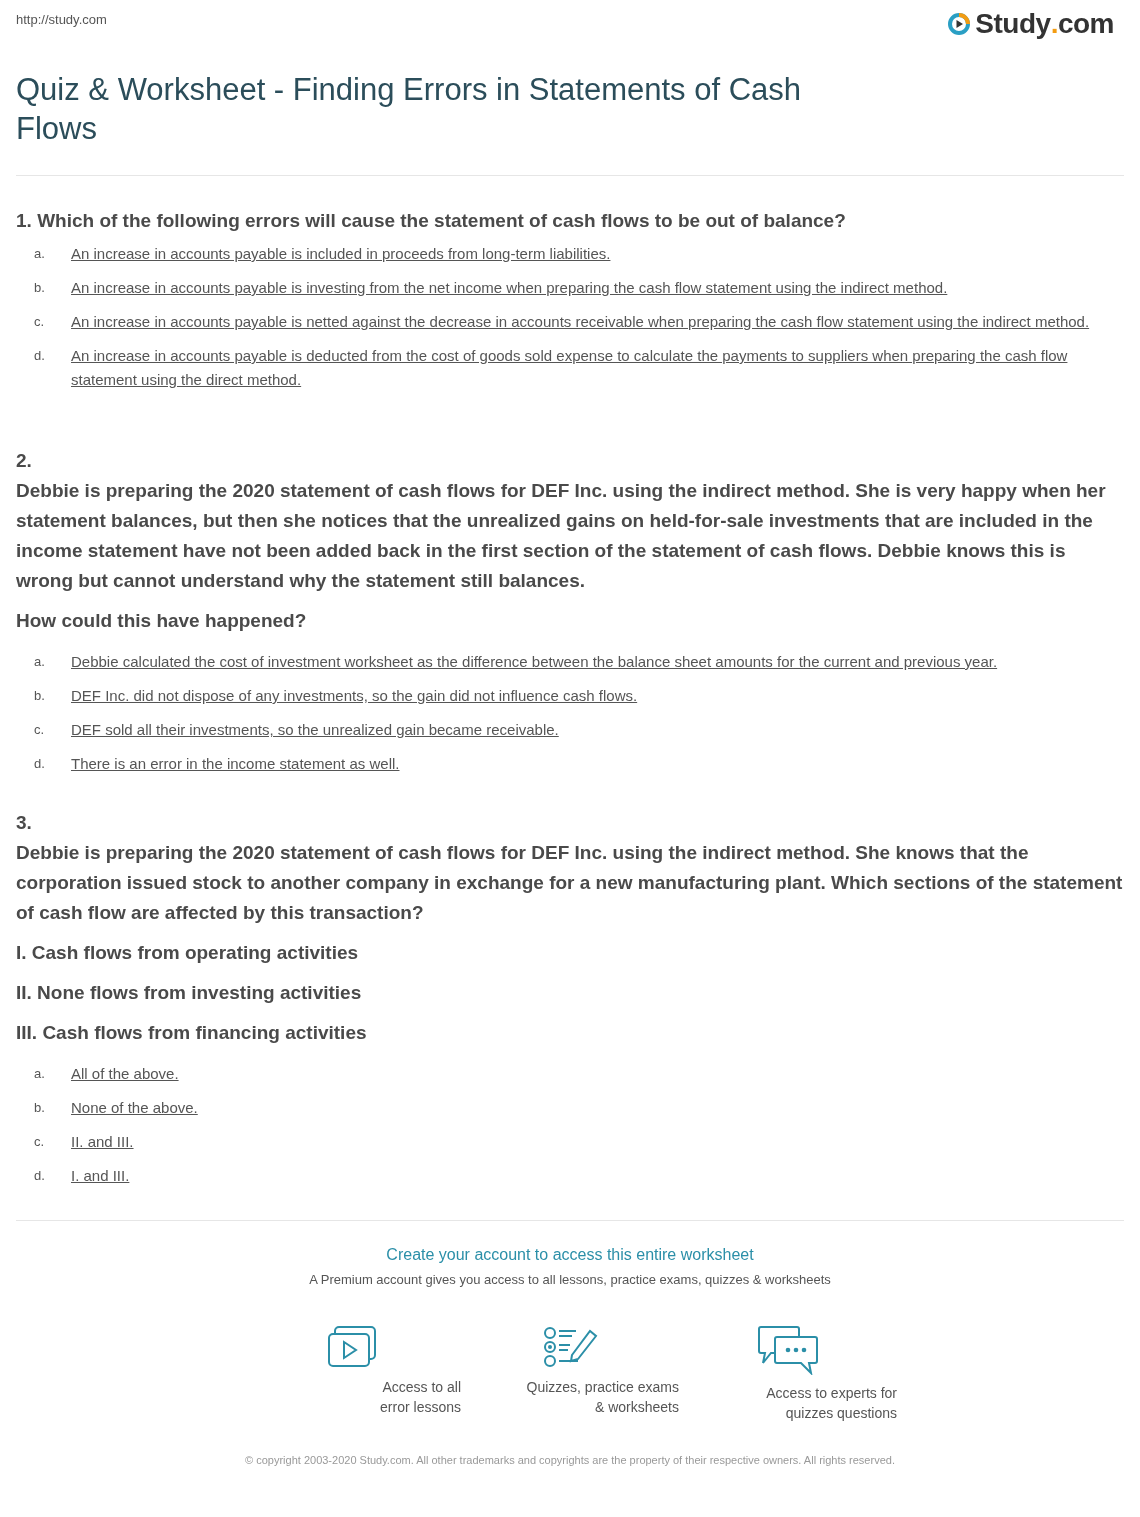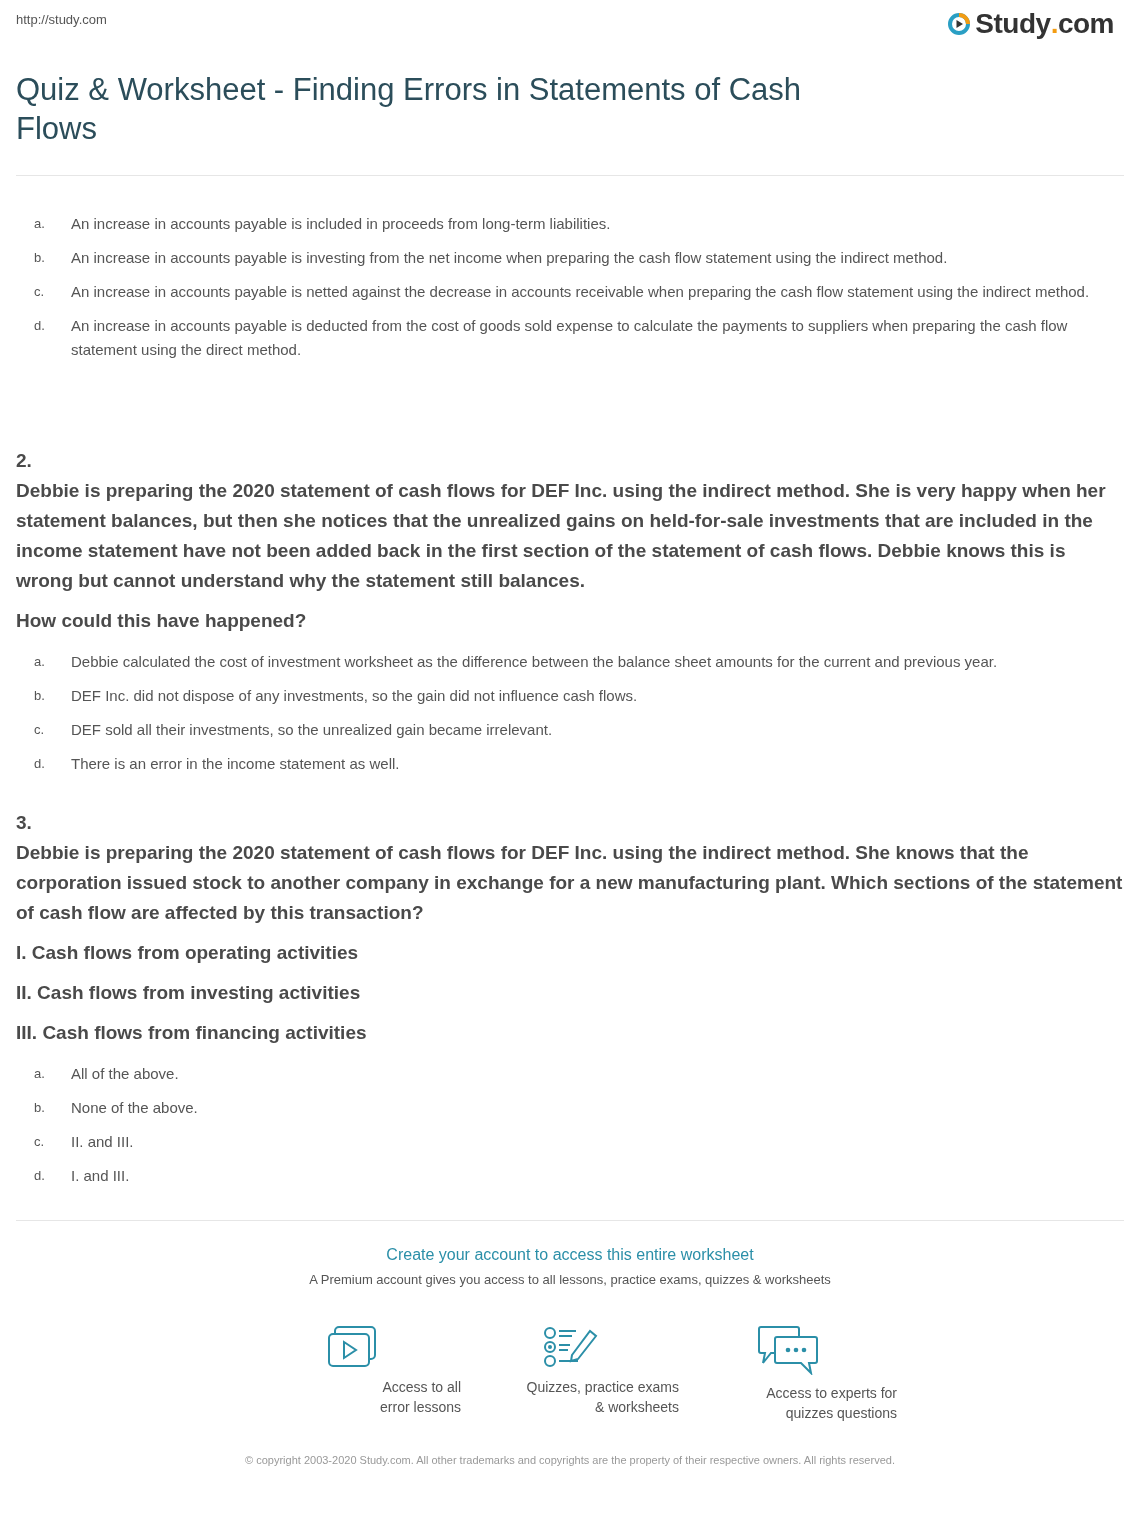--- a/index.html
+++ b/index.html
@@ -10,21 +10,21 @@
     .logo .dot { color: #f39c12; }
     .logo svg { margin-right: 4px; }
     .title { position: absolute; left: 16px; top: 70px; width: 860px; font-size: 31px; line-height: 39px; color: #264653; color: #2b4d5a; font-weight: 500; }
     .hr { position: absolute; left: 16px; right: 16px; height: 1px; background: #e6e6e6; }
     .q { position: absolute; left: 16px; right: 16px; }
     .qhead { font-size: 19px; font-weight: 600; color: #4a4a4a; line-height: 30px; }
     .qnum { font-size: 19px; font-weight: 600; color: #4a4a4a; line-height: 30px; }
     .opts { margin-top: 6px; }
     .opt { display: flex; font-size: 15px; line-height: 24px; color: #555; margin-bottom: 10px; }
     .opt .lbl { width: 55px; flex: none; padding-left: 18px; font-size: 13px; color: #555; }
-    .opt .txt { flex: 1; }
+    .opt .txt { flex: 1; text-decoration: underline; }
     .sub { font-size: 19px; font-weight: 600; color: #4a4a4a; line-height: 30px; margin-top: 10px; }
     .cta { position: absolute; left: 0; right: 0; top: 1240px; text-align: center; }
     .cta-title { font-size: 16px; color: #2b8fa8; font-weight: 300; line-height: 30px; }
     .cta-sub { font-size: 13px; color: #555; margin-top: 2px; }
     .features { position: absolute; top: 1325px; left: 0; right: 0; display: flex; justify-content: center; }
     .feature { width: 218px; text-align: right; }
     .feature svg { display: block; margin: 0 auto 8px; }
     .feature .lbl { font-size: 14px; color: #555; line-height: 20px; }
     .copy { position: absolute; top: 1452px; left: 210px; right: 210px; text-align: center; font-size: 11px; color: #999; line-height: 16px; }
   </style>
@@ -42,20 +42,21 @@
   <span>Study</span>
     <span class="dot">.</span>
     <span>com</span>
 </div>
 
 <h1 class="title">Quiz &amp; Worksheet - Finding Errors in Statements of Cash Flows</h1>
 
 <div class="hr" style="top:175px"></div>
 
 <div class="q" style="top:206px">
+  <div class="qhead"><span>1.</span> <span>Which of the following errors will cause the statement of cash flows to be out of balance?</span></div>
   <div class="opts">
     <div class="opt">
         <span class="lbl">a.</span>
         <span class="txt">An increase in accounts payable is included in proceeds from long-term liabilities.</span>
       </div>
     <div class="opt">
         <span class="lbl">b.</span>
         <span class="txt">An increase in accounts payable is investing from the net income when preparing the cash flow statement using the indirect method.</span>
       </div>
     <div class="opt">
@@ -77,34 +78,34 @@
     <div class="opt">
         <span class="lbl">a.</span>
         <span class="txt">Debbie calculated the cost of investment worksheet as the difference between the balance sheet amounts for the current and previous year.</span>
       </div>
     <div class="opt">
         <span class="lbl">b.</span>
         <span class="txt">DEF Inc. did not dispose of any investments, so the gain did not influence cash flows.</span>
       </div>
     <div class="opt">
         <span class="lbl">c.</span>
-        <span class="txt">DEF sold all their investments, so the unrealized gain became irrelevant.</span>
+        <span class="txt">DEF sold all their investments, so the unrealized gain became receivable.</span>
       </div>
     <div class="opt">
         <span class="lbl">d.</span>
         <span class="txt">There is an error in the income statement as well.</span>
       </div>
   </div>
 </div>
 
 <div class="q" style="top:808px">
   <div class="qnum">3.</div>
   <div class="qhead">Debbie is preparing the 2020 statement of cash flows for DEF Inc. using the indirect method. She knows that the corporation issued stock to another company in exchange for a new manufacturing plant. Which sections of the statement of cash flow are affected by this transaction?</div>
   <div class="sub">I. Cash flows from operating activities</div>
-  <div class="sub">II. Cash flows from investing activities</div>
+  <div class="sub">II. None flows from investing activities</div>
   <div class="sub">III. Cash flows from financing activities</div>
   <div class="opts" style="margin-top:14px">
     <div class="opt">
         <span class="lbl">a.</span>
         <span class="txt">All of the above.</span>
       </div>
     <div class="opt">
         <span class="lbl">b.</span>
         <span class="txt">None of the above.</span>
       </div>

